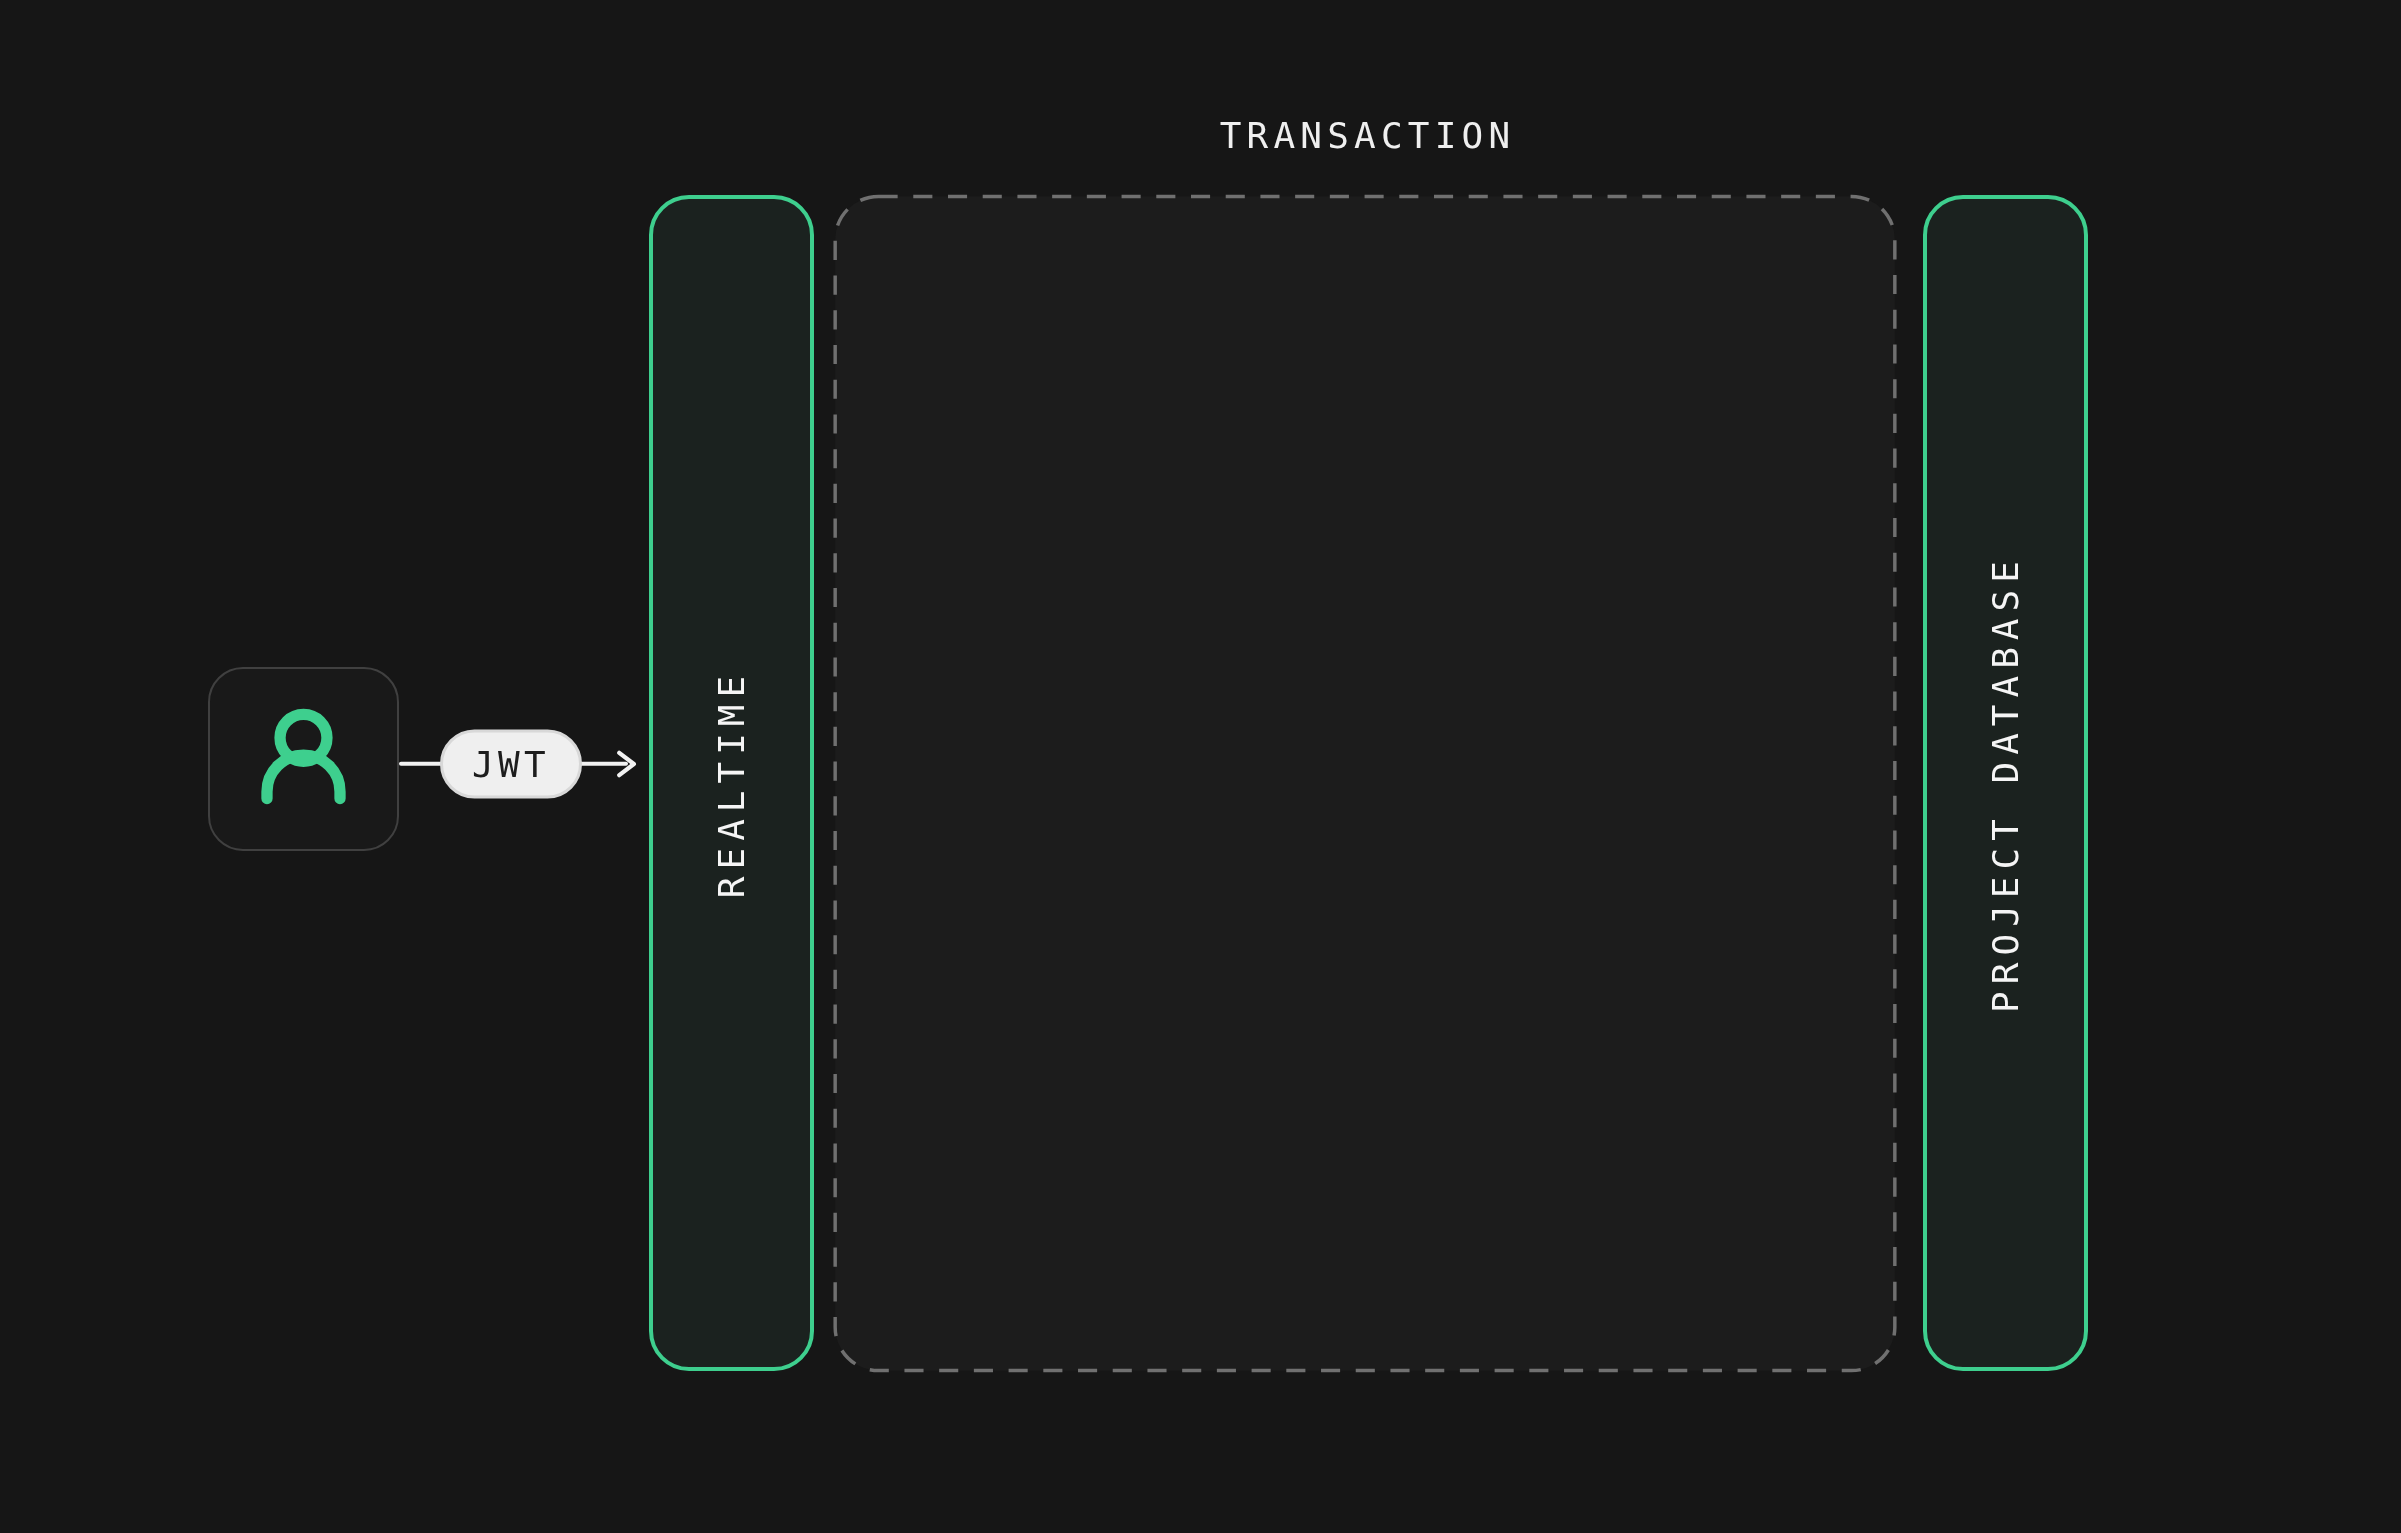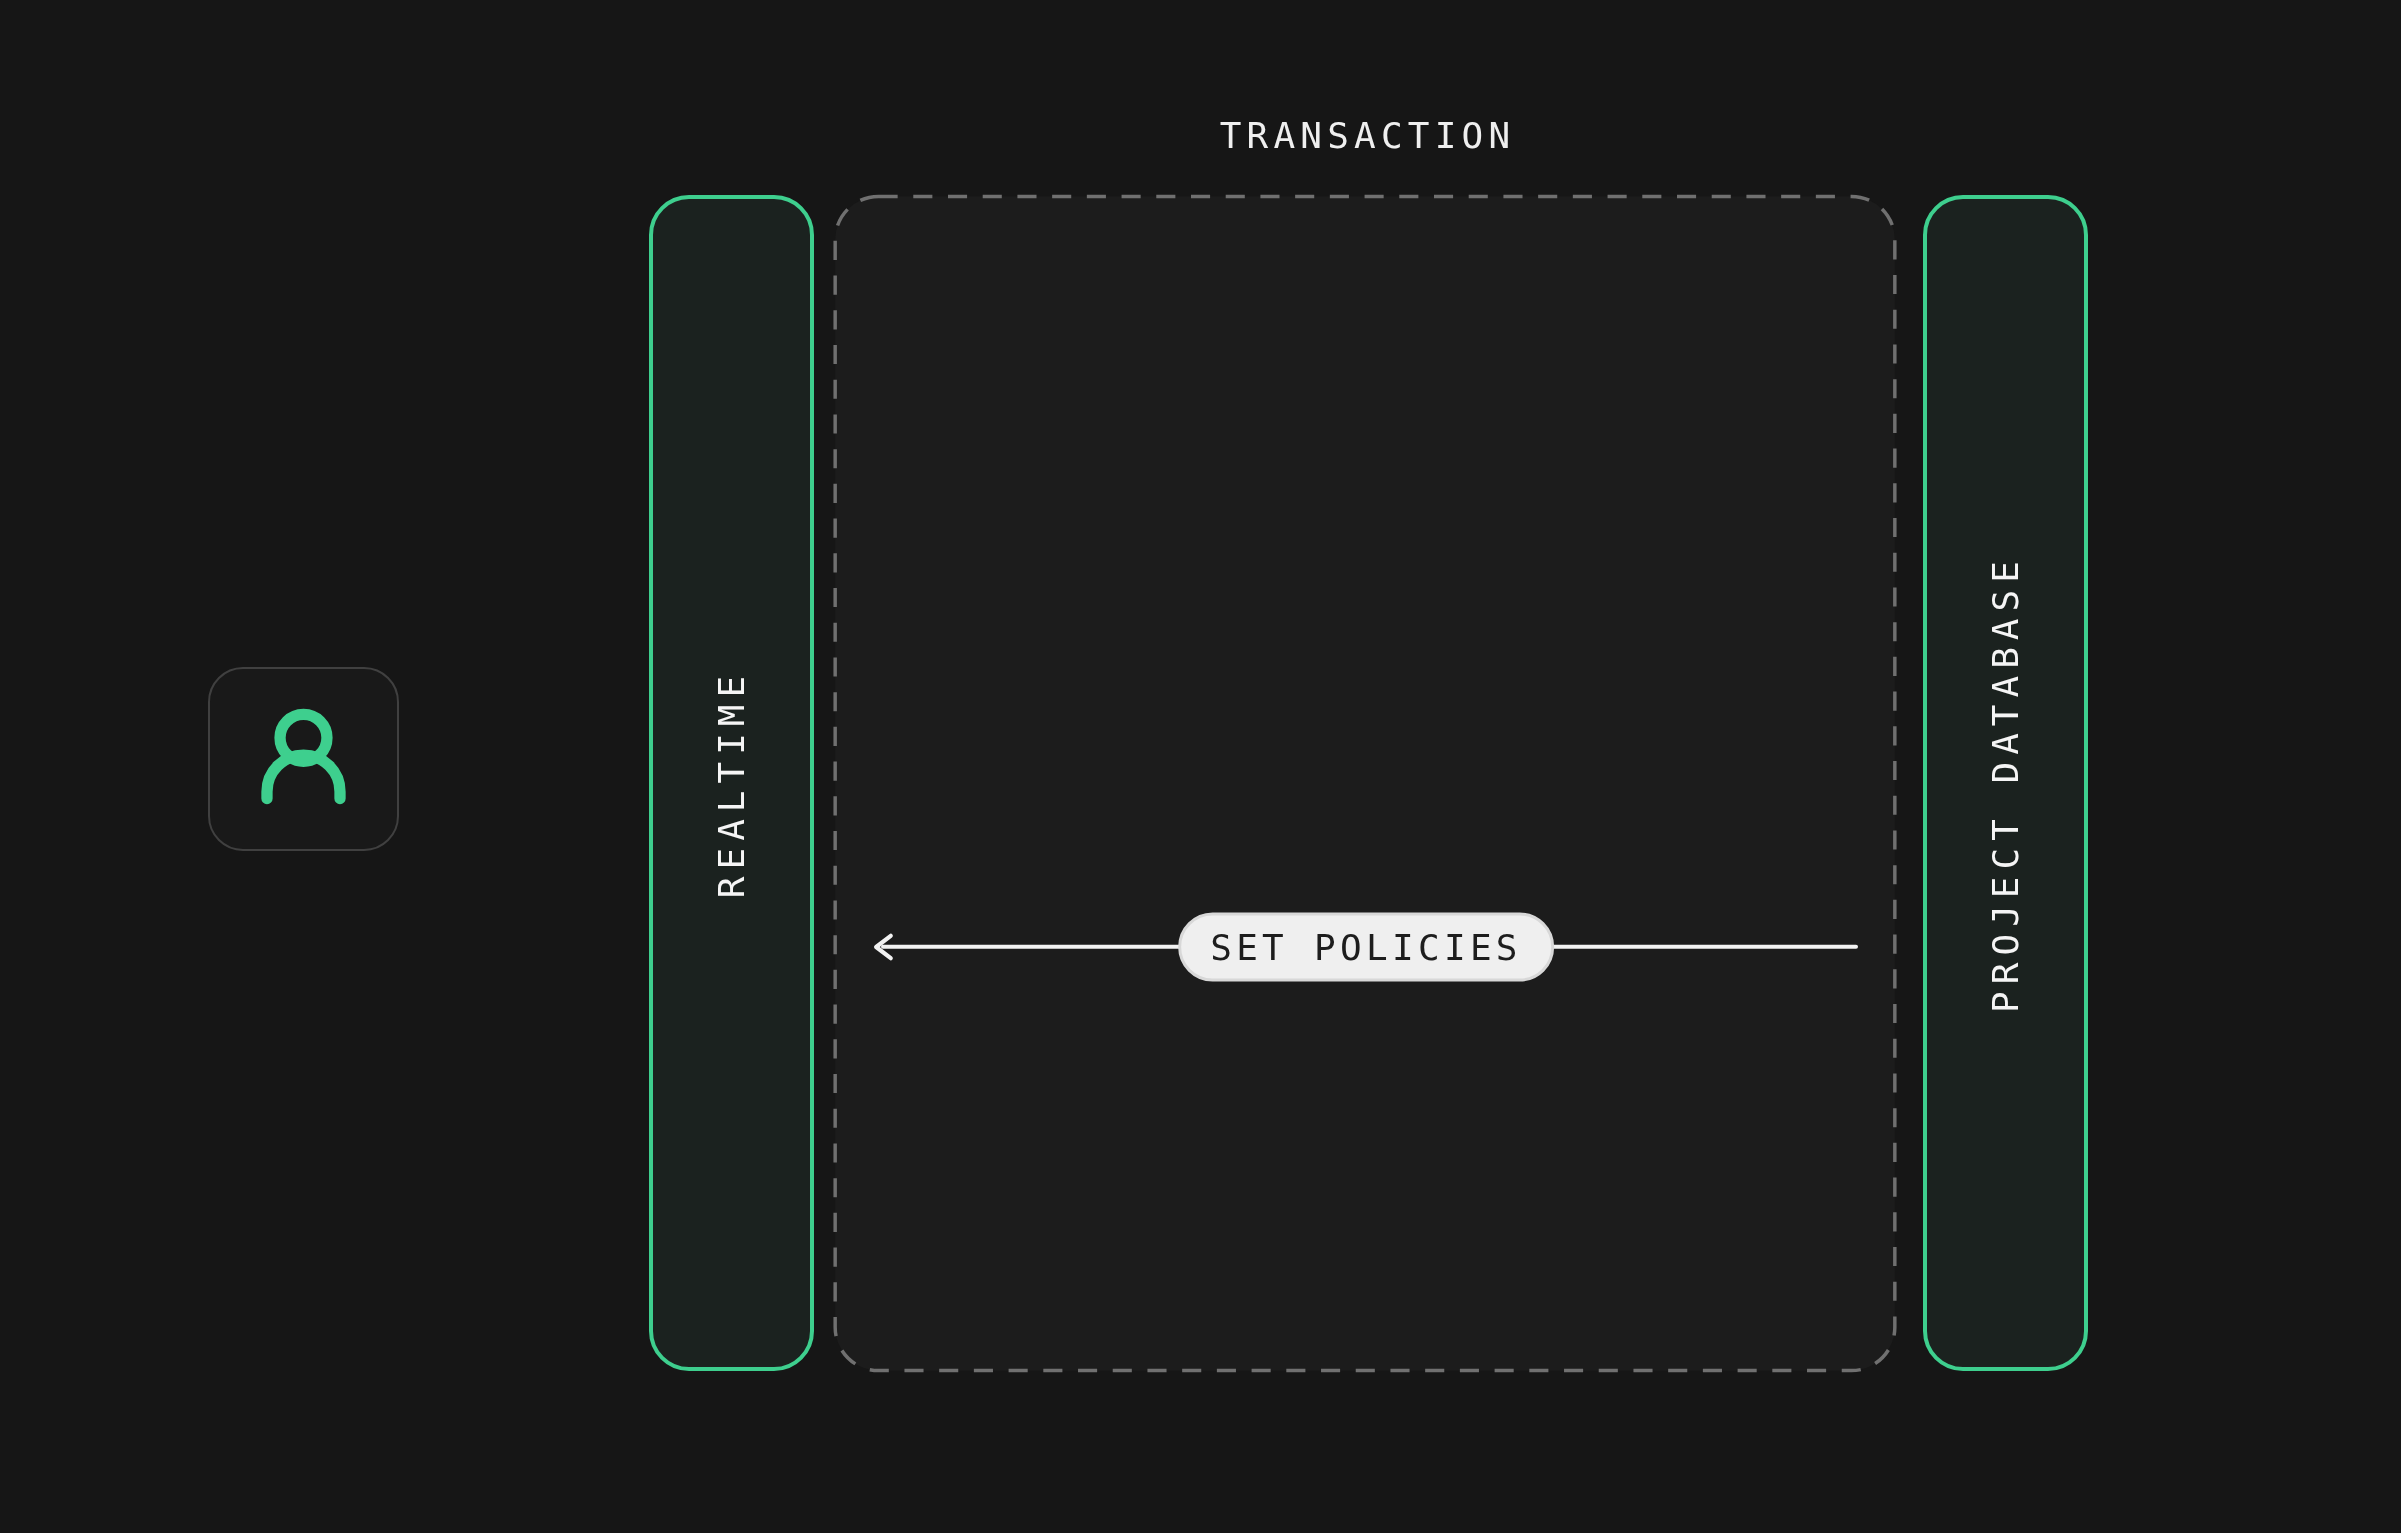--- a/index.html
+++ b/index.html
@@ -163,30 +163,30 @@
 
   <div class="lane lane-left">
     <span class="lane-label">REALTIME</span>
   </div>
   <div class="lane lane-right">
     <span class="lane-label">PROJECT DATABASE</span>
   </div>
 
 
 
-  <div class="msg-row msg-row-3 dir-left">
-    <div class="msg-line"></div>
-    <svg class="chevron chevron-left" width="24" height="33" viewBox="0 0 28 38">
-      <path d="M23 6 L6 19 L23 32" fill="none" stroke="#f2f2f2" stroke-width="5" stroke-linecap="round" stroke-linejoin="round"></path>
-    </svg>
-    <div class="pill">SET POLICIES</div>
-  </div>
 
   <div class="actor-box">
     <svg width="113" height="113" viewBox="0 0 130 130">
       <circle cx="65" cy="40" r="27" fill="none" stroke="#3ecf8e" stroke-width="13"></circle>
       <path d="M23 110 v-8 a42 42 0 0 1 84 0 v8" fill="none" stroke="#3ecf8e" stroke-width="13" stroke-linecap="round"></path>
     </svg>
   </div>
 
+  <div class="jwt-row dir-right">
+    <div class="msg-line"></div>
+    <svg class="chevron chevron-right" width="24" height="33" viewBox="0 0 28 38">
+      <path d="M5 6 L22 19 L5 32" fill="none" stroke="#f2f2f2" stroke-width="5" stroke-linecap="round" stroke-linejoin="round"></path>
+    </svg>
+    <div class="pill">JWT</div>
+  </div>
 
 </div>
 
 
 </body></html>

